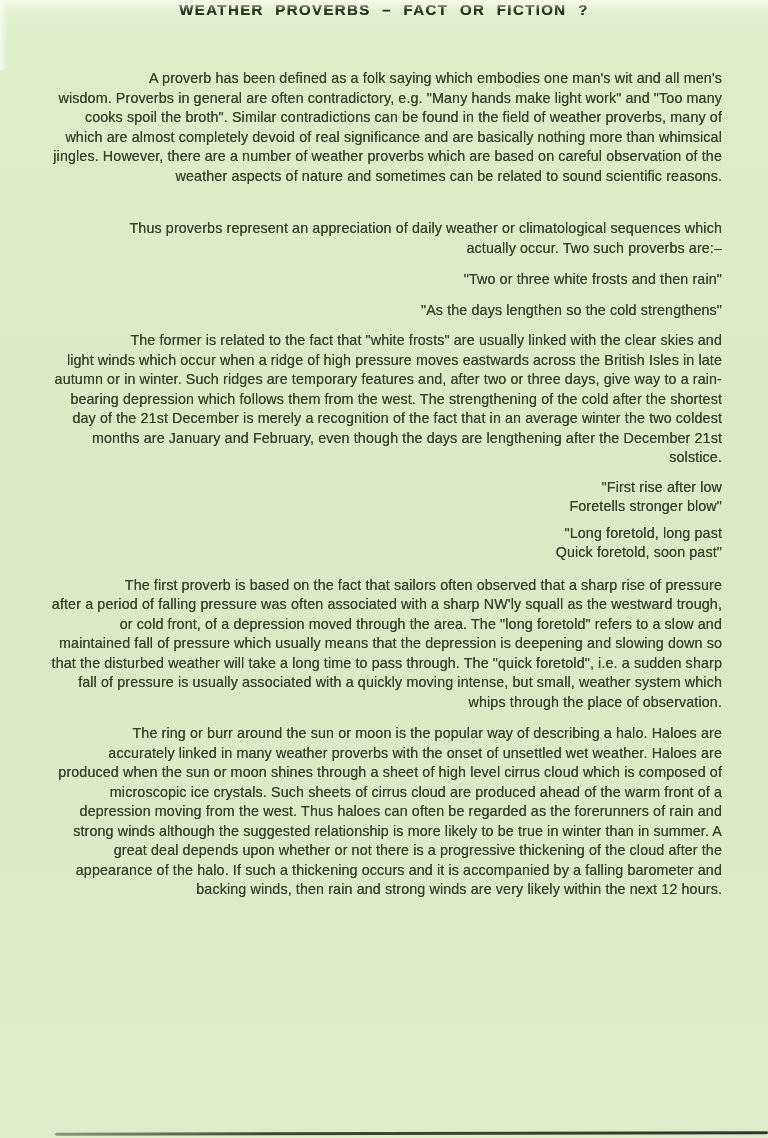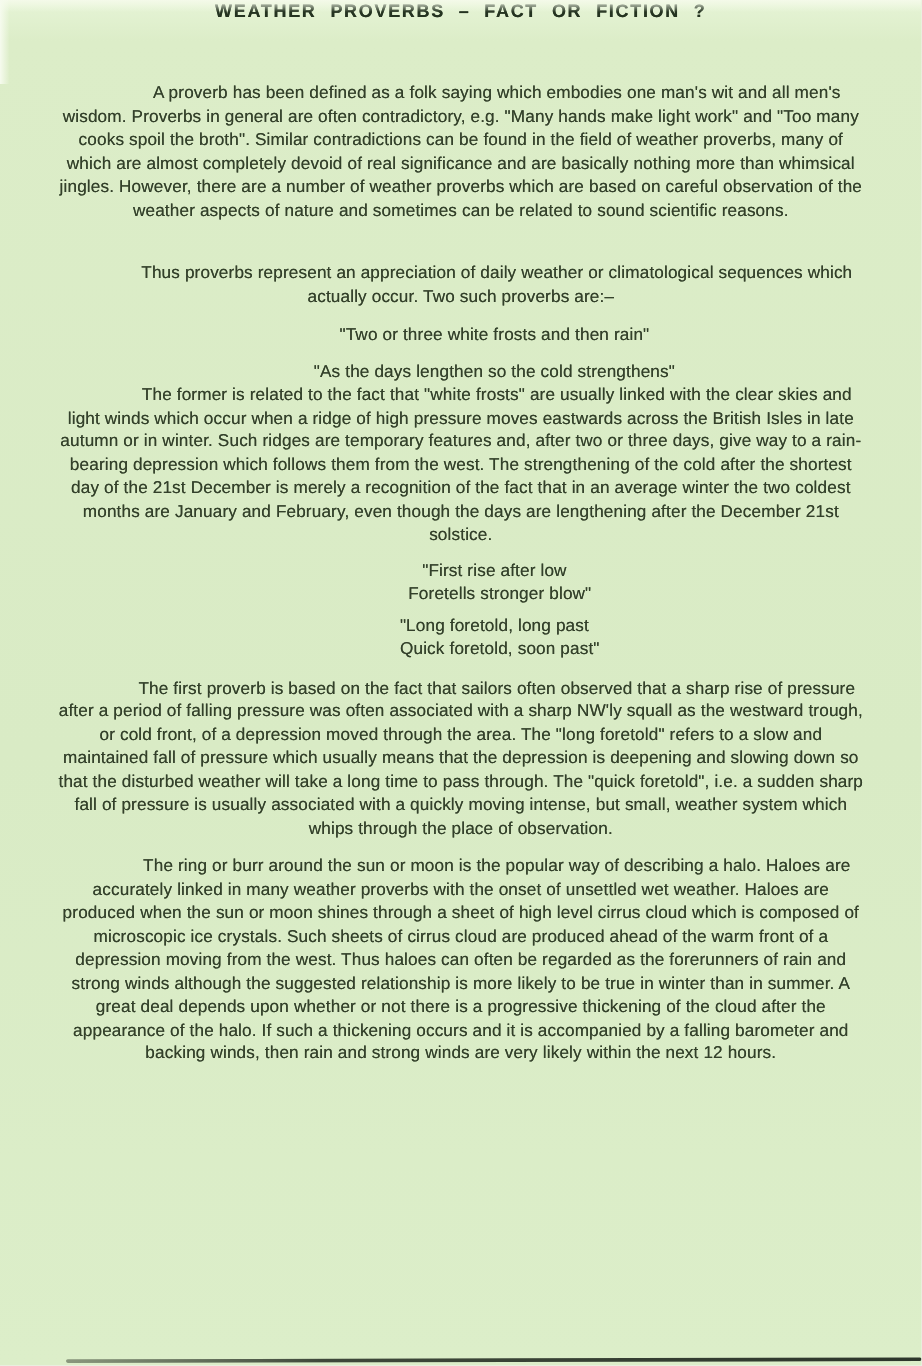--- a/index.html
+++ b/index.html
@@ -35,30 +35,30 @@
     letter-spacing:1.4px;word-spacing:6px;
     color:#243320;
     text-shadow:0 0 .5px rgba(36,51,32,.85);
   }
   .para,.quote{
     margin:0;
     font-size:14.3px;line-height:19.5px;
     letter-spacing:.12px;
     color:#33402a;
     text-shadow:0 0 .45px rgba(48,62,40,.8);
-    text-align:center;
+    text-align:right;
   }
   .para{text-indent:60px;}
   .quote{margin-left:56px;}
   .quote .line2{display:block;padding-left:9px;}
   .b0{margin-top:50px}
   .b1{margin-top:33px}
   .b2{margin-top:12px}
   .b3{margin-top:11px}
-  .b4{}
+  .b4{margin-top:11px}
   .b5{margin-top:23px}
   .b6{margin-top:10px}
   .b7{margin-top:7px}
   .b8{margin-top:13px}
   .b9{margin-top:29px}
   .b10{margin-top:12px}
 </style>
 </head>
 <body>
 

